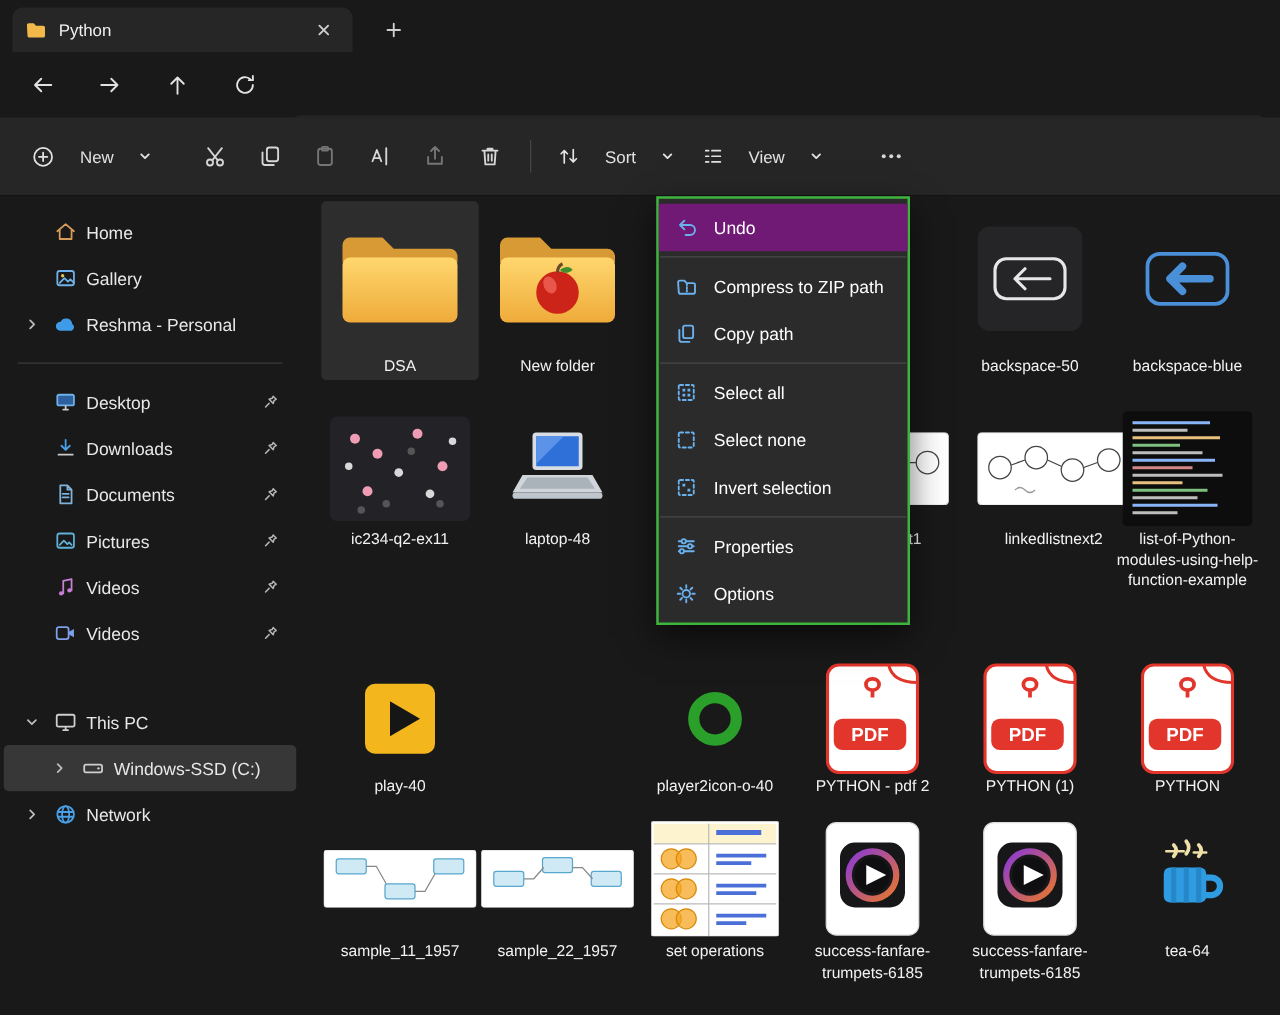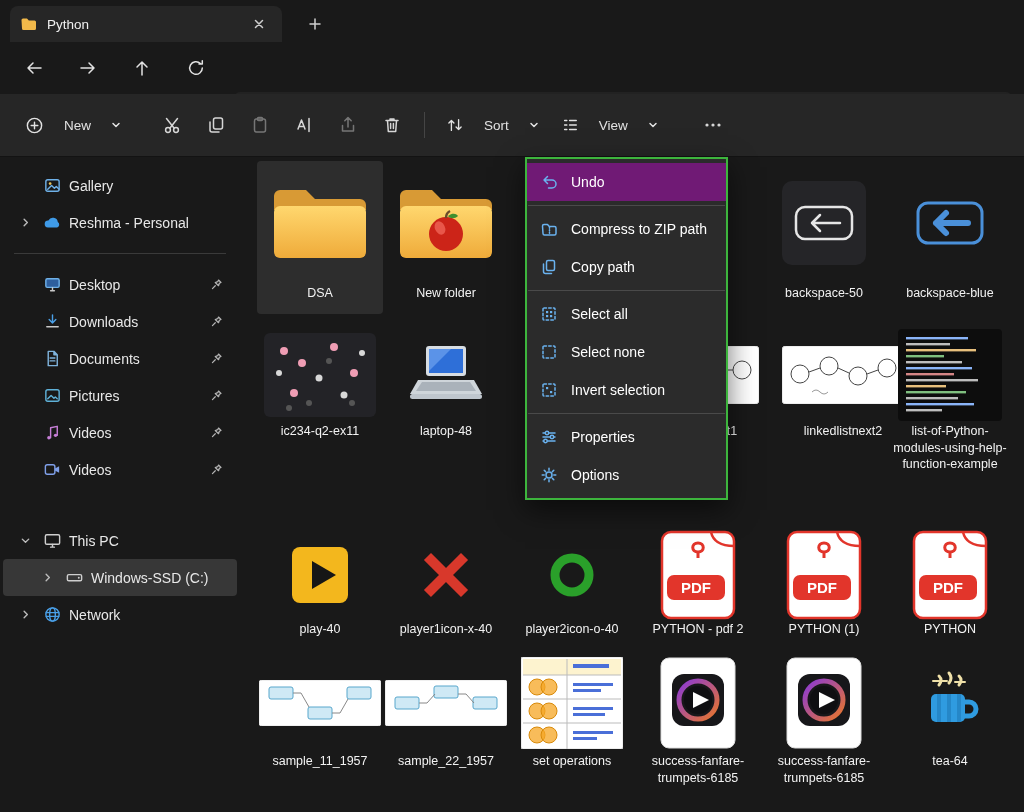--- a/index.html
+++ b/index.html
@@ -45,21 +45,21 @@
   .side-icon { width:20px; height:20px; display:flex; align-items:center; justify-content:center; }
   .side-label { white-space:nowrap; }
   .pin { position:absolute; right:14px; color:#b5b5b5; display:flex; }
   .side-div { height:1px; background:#3a3a3a; margin:12px 14px; }
   .side-gap { height:34px; }
   .indent { margin-left:22px; }
 
   
   .content { position:absolute; left:240px; top:157px; right:0; bottom:0; background:#191919; overflow:hidden; }
   .cell { position:absolute; width:126px; display:flex; flex-direction:column; align-items:center; border-radius:4px; }
-  .cell.selected { background:rgba(255,255,255,.09); padding-bottom:12px; }
+  .cell.selected { background:rgba(255,255,255,.09); padding-bottom:2px; }
   .ibox { display:flex; align-items:center; justify-content:center; }
   .r1 .ibox{ height:124px; } .r2 .ibox{ height:96px; } .r3 .ibox{ height:92px; } .r4 .ibox{ height:100px; }
   .flabel { font-size:12.5px; line-height:1.32; text-align:center; max-width:122px; overflow-wrap:anywhere; color:#f2f2f2; }
 
   
   .menu { position:absolute; left:525px; top:157px; width:203px; background:#2b2b2b;
           border:2px solid #3db53d; z-index:40; padding:4px 0; box-shadow:0 10px 26px rgba(0,0,0,.55); }
   .menu-item { display:flex; align-items:center; gap:13px; height:38px; padding:0 13px; font-size:14px; color:#fff; }
   .menu-item.hl { background:#701a75; }
   .m-ic { width:18px; height:18px; color:#6ab2ef; display:flex; align-items:center; justify-content:center; }
@@ -234,20 +234,29 @@
     <svg width="20" height="20" viewBox="0 0 20 20">
         <circle cx="4" cy="10" r="1.6" fill="#d6d6d6"></circle>
         <circle cx="10" cy="10" r="1.6" fill="#d6d6d6"></circle>
         <circle cx="16" cy="10" r="1.6" fill="#d6d6d6"></circle>
       </svg>
   </span>
 </div>
 
 <div class="sidebar">
 
+  <div class="side-row">
+    <span class="chev"></span>
+    <span class="side-icon">
+      <svg class="ic" width="19" height="19" viewBox="0 0 20 20" style="color:#d89b5a">
+          <path d="M3 9.5 10 3.5l7 6 M5 8.5V16h10V8.5"></path>
+        </svg>
+    </span>
+    <span class="side-label">Home</span>
+  </div>
 
   <div class="side-row">
     <span class="chev"></span>
     <span class="side-icon">
       <svg class="ic" width="19" height="19" viewBox="0 0 20 20" style="color:#6fb1e8">
           <rect x="3" y="4" width="14" height="12" rx="2"></rect>
           <circle cx="7.5" cy="8" r="1.4" fill="#e8c35a" stroke="none"></circle>
           <path d="M5 14l4-4 3 3 2-2 3 3"></path>
         </svg>
     </span>
@@ -553,28 +562,20 @@
   <div class="cell r3" style="left:17px;top:372px">
     <div class="ibox">
       <svg width="60" height="60" viewBox="0 0 60 60">
           <rect x="2" y="2" width="56" height="56" rx="8" fill="#f3b71d"></rect>
           <polygon points="22,16 46,30 22,44" fill="#161616"></polygon>
         </svg>
     </div>
     <div class="flabel">play-40</div>
   </div>
 
-  <div class="cell r3" style="left:143px;top:372px">
-    <div class="ibox">
-      <svg width="52" height="52" viewBox="0 0 52 52">
-          <path d="M11 11 41 41 M41 11 11 41" stroke="#d8382b" stroke-width="10" stroke-linecap="square" fill="none"></path>
-        </svg>
-    </div>
-    <div class="flabel">player1icon-x-40</div>
-  </div>
 
   <div class="cell r3" style="left:269px;top:372px">
     <div class="ibox">
       <svg width="52" height="52" viewBox="0 0 52 52">
           <circle cx="26" cy="26" r="17" stroke="#2aa02a" stroke-width="9" fill="none"></circle>
         </svg>
     </div>
     <div class="flabel">player2icon-o-40</div>
   </div>
 

